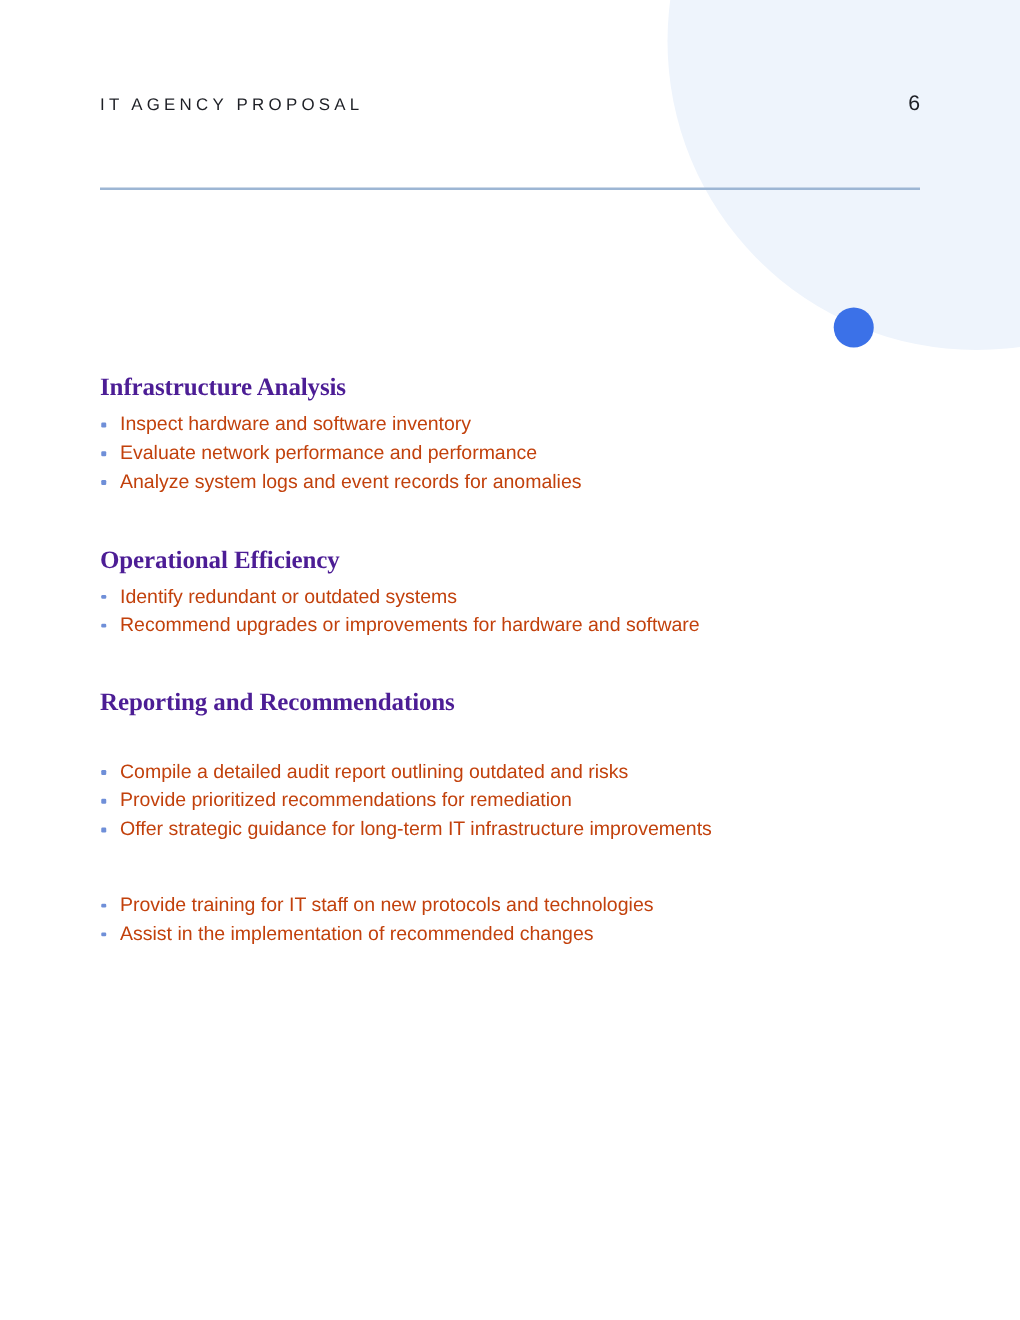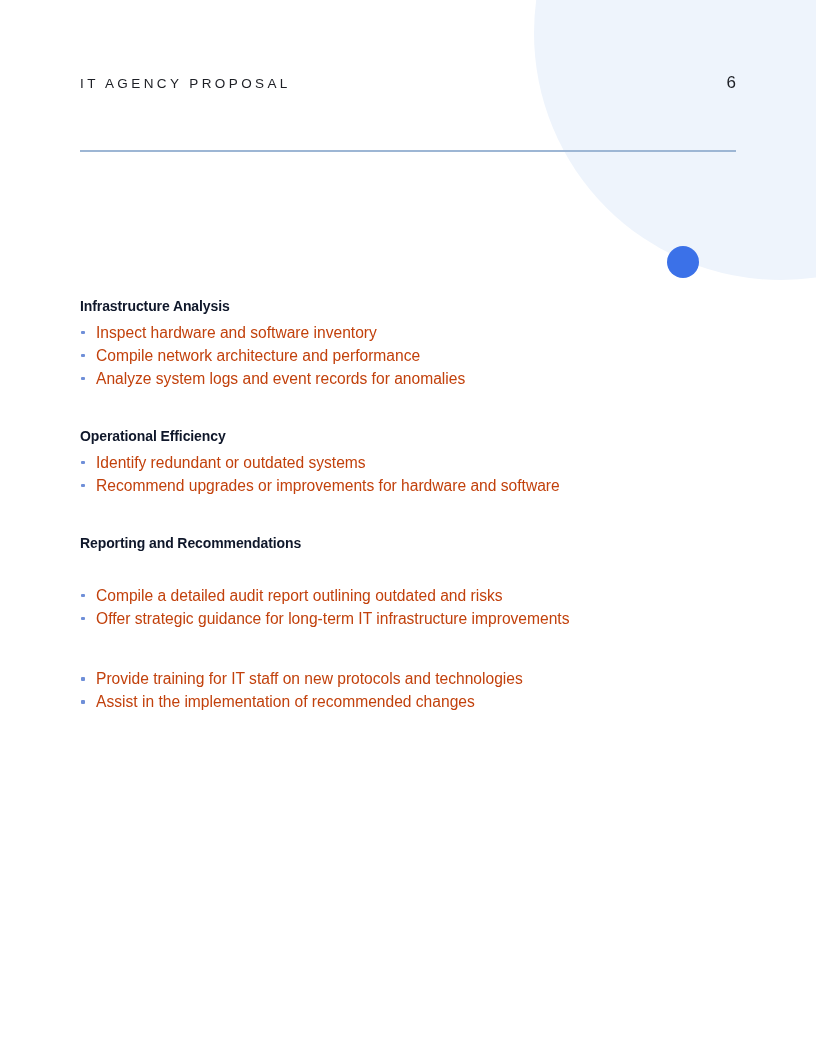--- a/index.html
+++ b/index.html
@@ -83,26 +83,27 @@
     left: 80px;
     top: 298px;
     width: 620px;
   }
   .section {
     margin-bottom: 38px;
   }
   .section:last-child { margin-bottom: 0; }
 
   .section-heading {
-    color: #0f172a;
-    font-size: 14px;
+    color: #4c1d95;
+    font-size: 20px;
     font-weight: bold;
     letter-spacing: -0.1px;
     margin: 0 0 6px 0;
     line-height: 1.25;
+    font-family: Liberation Serif, serif;
   }
   .section.gap-after-heading .section-heading {
     margin-bottom: 32px;
   }
 
   .bullet-list {
     list-style: none;
     margin: 0;
     padding: 0;
   }
@@ -145,21 +146,21 @@
   <div class="content">
       <div class="section">
         <h2 class="section-heading">Infrastructure Analysis</h2>
         <ul class="bullet-list">
           <li class="bullet-item">
             <span class="bullet-marker"></span>
             <span class="bullet-text">Inspect hardware and software inventory</span>
           </li>
           <li class="bullet-item">
             <span class="bullet-marker"></span>
-            <span class="bullet-text">Compile network architecture and performance</span>
+            <span class="bullet-text">Evaluate network performance and performance</span>
           </li>
           <li class="bullet-item">
             <span class="bullet-marker"></span>
             <span class="bullet-text">Analyze system logs and event records for anomalies</span>
           </li>
         </ul>
       </div>
       <div class="section">
         <h2 class="section-heading">Operational Efficiency</h2>
         <ul class="bullet-list">
@@ -175,20 +176,24 @@
       </div>
       <div class="section gap-after-heading">
         <h2 class="section-heading">Reporting and Recommendations</h2>
         <ul class="bullet-list">
           <li class="bullet-item">
             <span class="bullet-marker"></span>
             <span class="bullet-text">Compile a detailed audit report outlining outdated and risks</span>
           </li>
           <li class="bullet-item">
             <span class="bullet-marker"></span>
+            <span class="bullet-text">Provide prioritized recommendations for remediation</span>
+          </li>
+          <li class="bullet-item">
+            <span class="bullet-marker"></span>
             <span class="bullet-text">Offer strategic guidance for long-term IT infrastructure improvements</span>
           </li>
         </ul>
       </div>
       <div class="section">
         <ul class="bullet-list">
           <li class="bullet-item">
             <span class="bullet-marker"></span>
             <span class="bullet-text">Provide training for IT staff on new protocols and technologies</span>
           </li>

